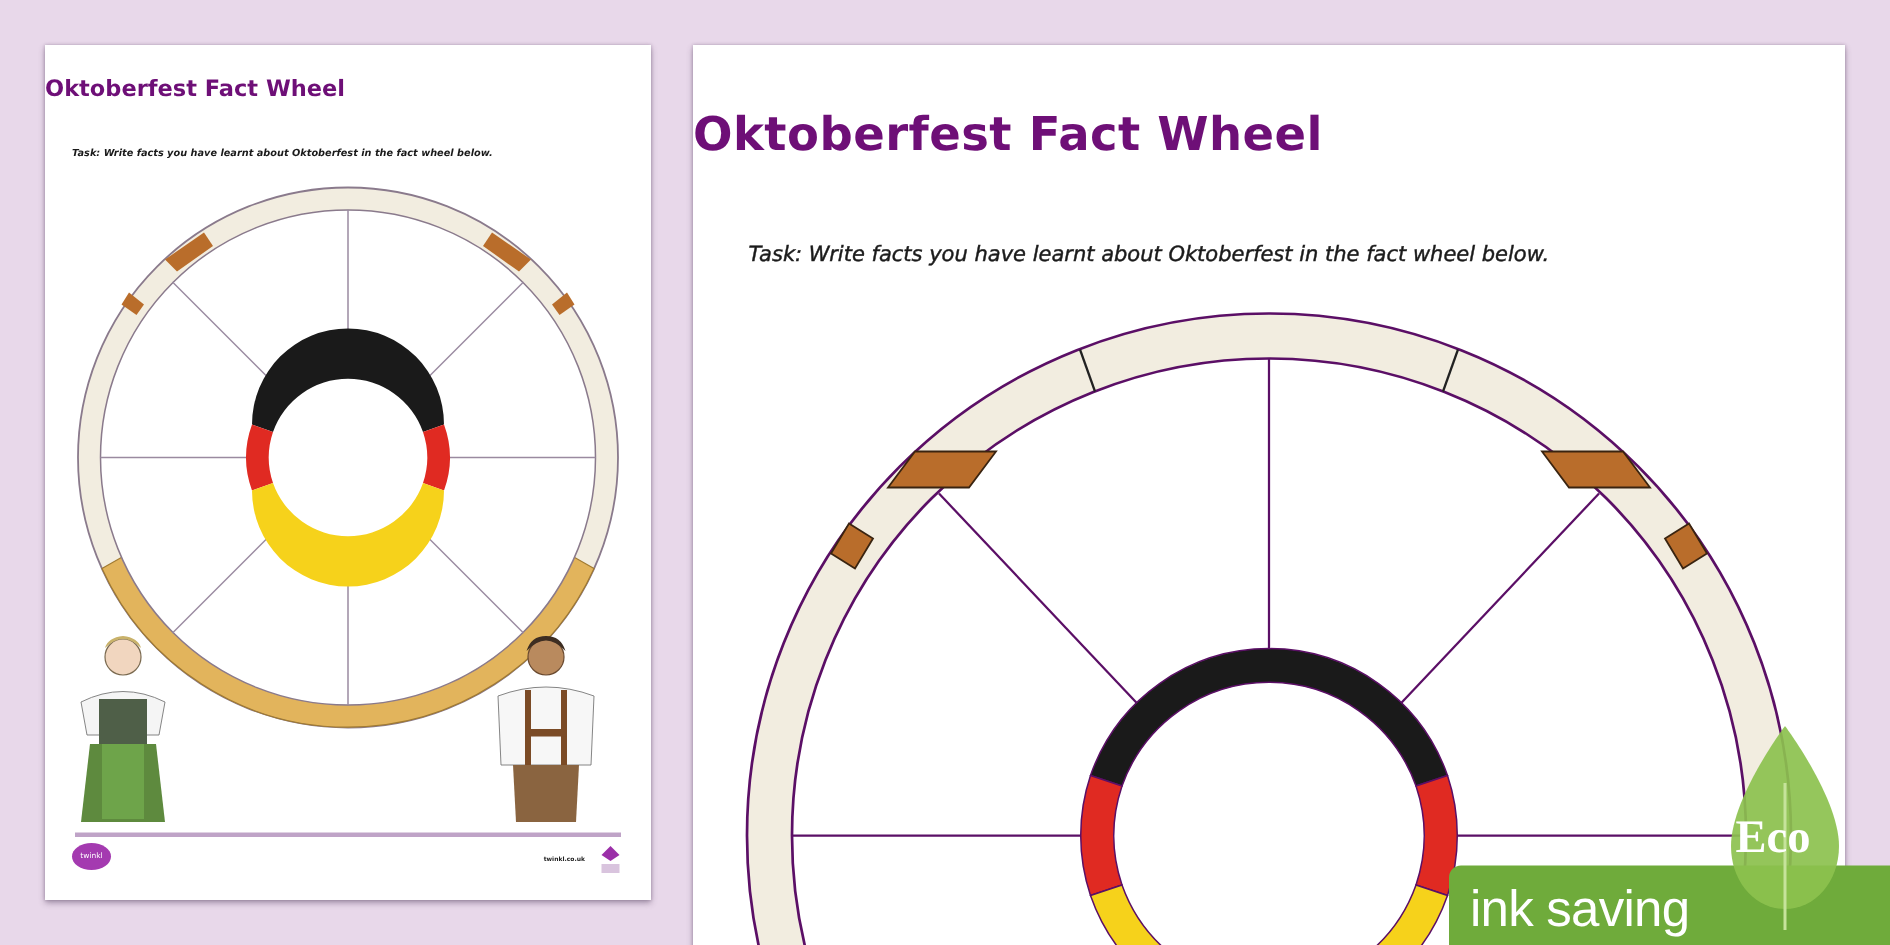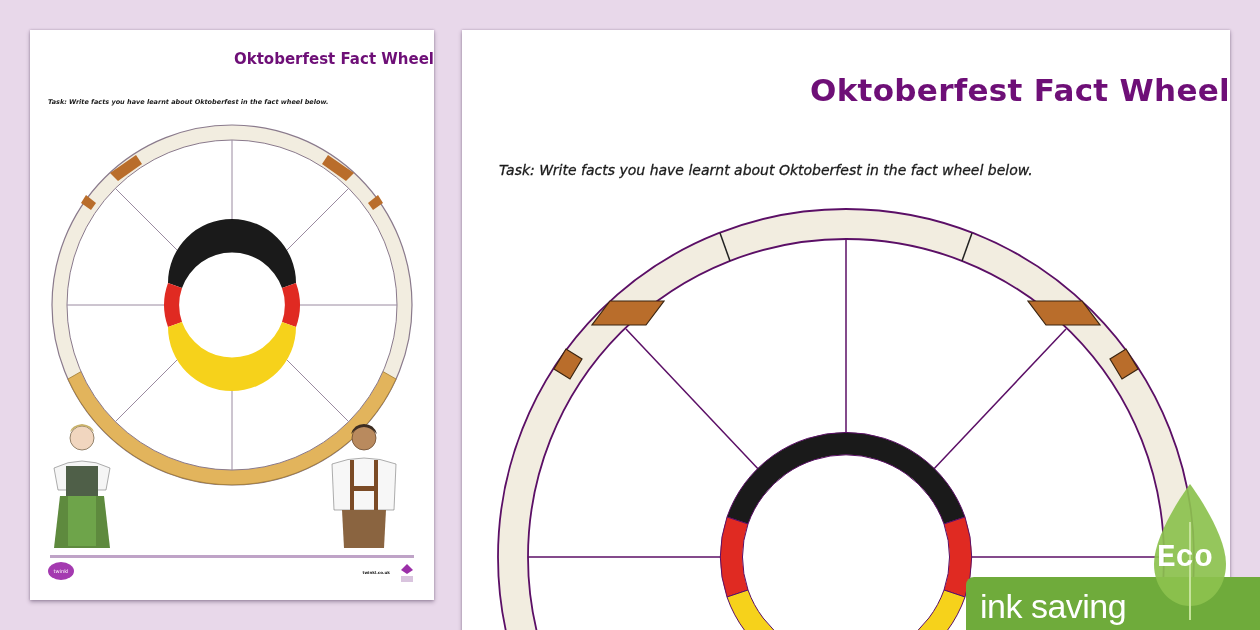--- a/index.html
+++ b/index.html
@@ -1,34 +1,34 @@
 <!DOCTYPE html>
 <html><head>
 <meta charset="utf-8">
 <style>
   html, body { margin:0; padding:0; }
   body { width:1260px; height:630px; background:#e8d8ea; position:relative; overflow:hidden; font-family:"DejaVu Sans", sans-serif; }
   .page { position:absolute; background:#ffffff; box-shadow: 0 2px 4px rgba(80,60,90,0.45), 0 0 2px rgba(80,60,90,0.3); overflow:hidden; }
   #page-left { left:30px; top:30px; width:404px; height:570px; }
   #page-right { left:462px; top:30px; width:768px; height:620px; }
-  .title { position:absolute; color:#6e0f77; font-weight:bold; text-align:right; width:100%; }
+  .title { position:absolute; color:#6e0f77; font-weight:bold; text-align:left; width:100%; }
   #page-left .title { top:20px; font-size:15px; }
   #page-right .title { top:42px; font-size:31px; letter-spacing:0.3px; }
   .task { position:absolute; color:#1a1a1a; font-weight:bold; white-space:nowrap;font-style:italic; }
   #page-left .task { left:18px; top:68px; font-size:6.5px; }
   #page-right .task { left:37px; top:132px; font-size:14px; font-weight:normal; -webkit-text-stroke:0.3px #222; }
   svg.wheel { position:absolute; }
   .footer-line { position:absolute; left:20px; right:20px; top:525px; height:3px; background:#bfa3c7; }
   .logo-left { position:absolute; left:18px; top:532px; width:26px; height:18px; border-radius:50%; background:#a43ab0; color:#fff; font-size:5px; text-align:center; line-height:18px; }
   .footer-text { position:absolute; right:44px; top:540px; font-size:4px; color:#222; font-weight:bold; }
   .logo-right { position:absolute; right:18px; top:532px; width:18px; height:22px; }
   .eco-banner { position:absolute; left:966px; top:530px; width:294px; height:63px; background:#6fab3b; border-radius:8px 0 0 8px;margin-top:47px; }
   .eco-text { position:absolute; left:14px; top:10px; color:#ffffff; font-family:"Liberation Sans", sans-serif; font-size:34px; letter-spacing:-0.5px; }
   .eco-leaf { position:absolute; left:1150px; top:482px; width:80px; height:140px; }
-  .eco-label { position:absolute; left:1157px; top:540px; color:#fff; font-family:Liberation Mono, monospace; font-weight:bold; font-size:31px; }
+  .eco-label { position:absolute; left:1157px; top:540px; color:#fff; font-family:Liberation Serif, serif; font-weight:bold; font-size:31px; }
   .char { position:absolute; }
 </style>
 </head>
 <body>
 
 <div class="page" id="page-left">
   <div class="title">Oktoberfest Fact Wheel</div>
   <div class="task">Task: Write facts you have learnt about Oktoberfest in the fact wheel below.</div>
 
   <svg class="wheel" width="404" height="460" style="left:0;top:0;" viewBox="0 0 404 460">

